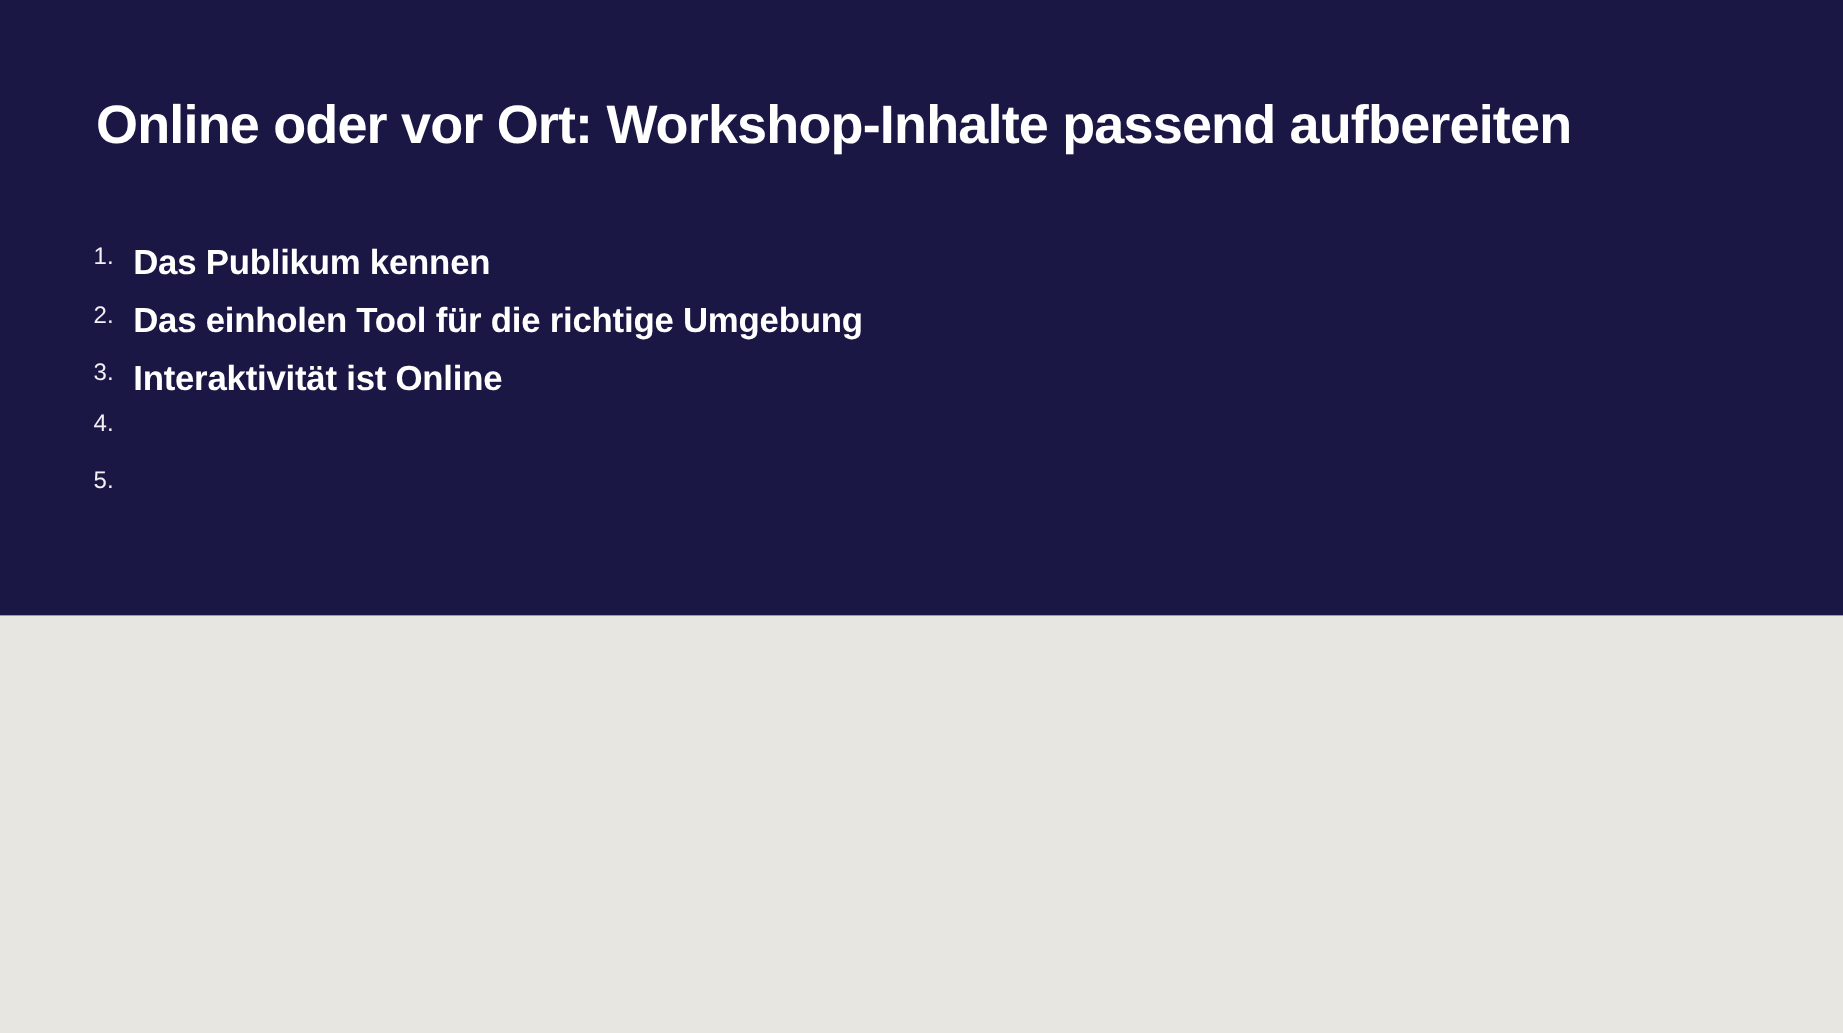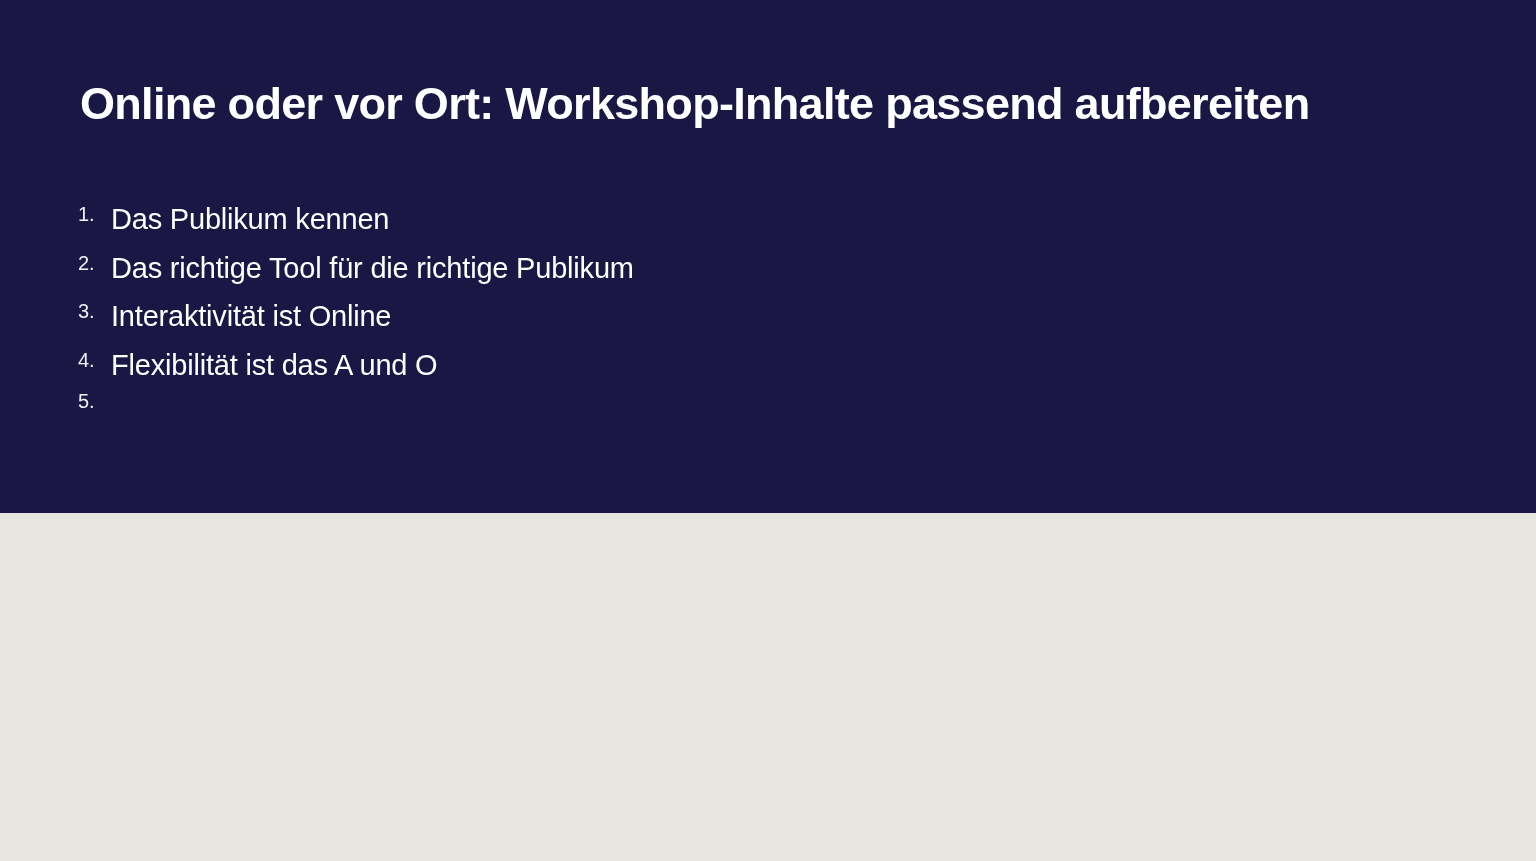--- a/index.html
+++ b/index.html
@@ -45,21 +45,21 @@
     flex:0 0 33px;
     font-size:20px;
     font-weight:400;
     color:#f1f0f5;
     line-height:1;
     position:relative;
     top:-8px;
   }
   .agenda-text {
     font-size:29px;
-    font-weight:normal;
+    font-weight:bold;
     letter-spacing:-0.2px;
     color:#ffffff;
     line-height:1;
     white-space:nowrap;
   }
   
   .bottom-panel {
     position:absolute;
     left:0; top:513px;
     width:1536px; height:348px;
@@ -77,31 +77,30 @@
 
     <ol class="agenda-list">
 
       <li class="agenda-item">
         <span class="agenda-num">1.</span>
         <span class="agenda-text">Das Publikum kennen</span>
       </li>
 
       <li class="agenda-item">
         <span class="agenda-num">2.</span>
-        <span class="agenda-text">Das richtige Tool für die richtige Publikum</span>
+        <span class="agenda-text">Das einholen Tool für die richtige Umgebung</span>
       </li>
 
       <li class="agenda-item">
         <span class="agenda-num">3.</span>
         <span class="agenda-text">Interaktivität ist Online</span>
       </li>
 
       <li class="agenda-item">
         <span class="agenda-num">4.</span>
-        <span class="agenda-text">Flexibilität ist das A und O</span>
       </li>
 
       <li class="agenda-item">
         <span class="agenda-num">5.</span>
       </li>
 
     </ol>
   </div>
 
   <div class="bottom-panel">

